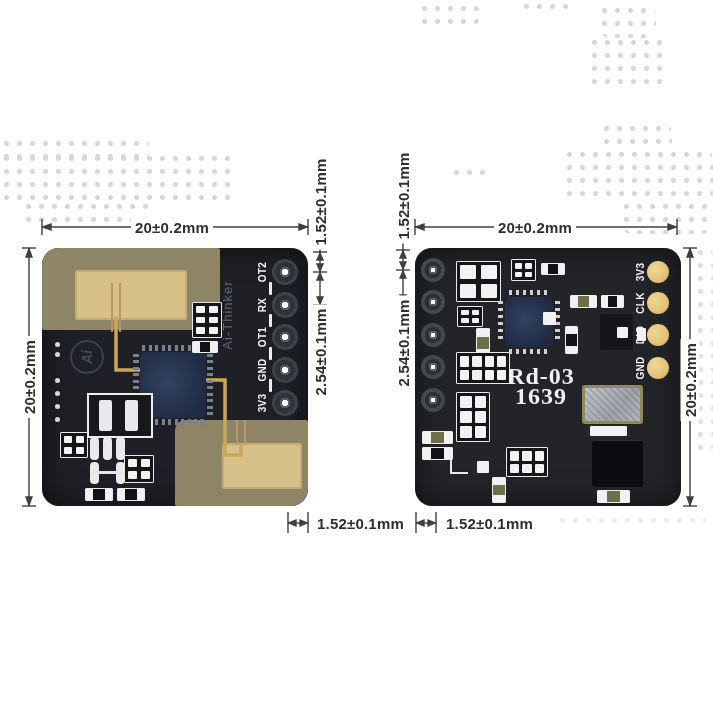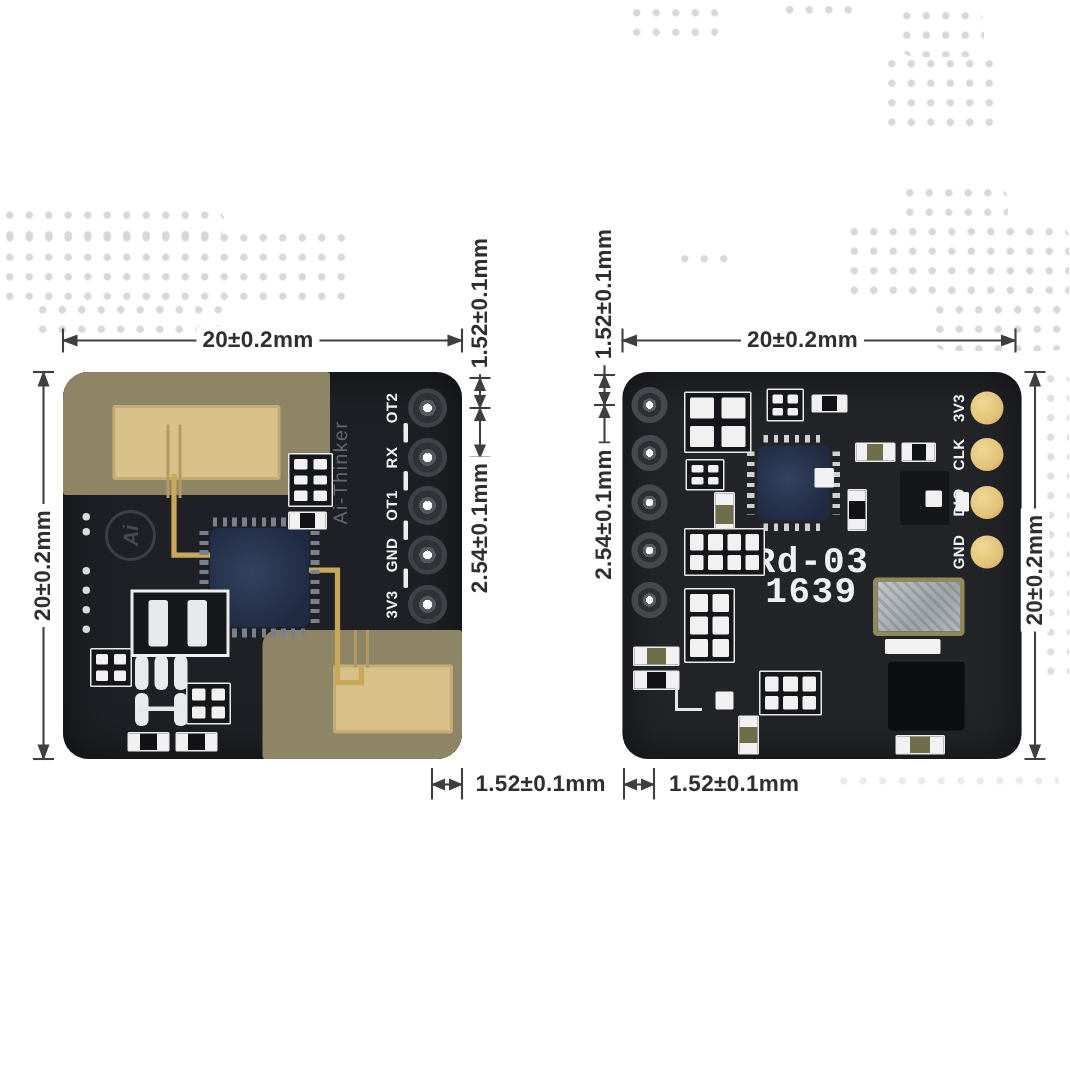--- a/index.html
+++ b/index.html
@@ -49,21 +49,21 @@
   .cap{position:absolute;background:#e9eaeb;border-radius:4px;}
   .obox{position:absolute;border:2px solid #ededee;background:#16181b;box-sizing:border-box;}
   .bar{position:absolute;background:#e8e9ea;border-radius:2px;}
   .sq{position:absolute;background:#f1f1f2;border-radius:1px;}
   .silk{position:absolute;background:#e6e7e8;}
   .brand{position:absolute;transform:translate(-50%,-50%) rotate(-90deg);font-size:13px;color:#63666c;
          letter-spacing:1px;white-space:nowrap;}
   .ailogo{position:absolute;width:34px;height:34px;border:2px solid #3c4046;border-radius:50%;
           display:flex;align-items:center;justify-content:center;box-sizing:border-box;}
   .ailogo span{transform:rotate(-90deg);font-size:14px;font-weight:700;font-style:italic;color:#454a51;}
-  .model{position:absolute;text-align:center;color:#eef0f1;font-family:Liberation Mono, monospace;
+  .model{position:absolute;text-align:center;color:#eef0f1;font-family:Liberation Serif, serif;
          font-weight:700;font-size:24px;line-height:20px;letter-spacing:1px;}
   .xtal{position:absolute;border:3px solid #8f8a58;border-radius:3px;box-sizing:border-box;
         background:
           repeating-linear-gradient(45deg,rgba(90,100,110,.28) 0 2px,rgba(0,0,0,0) 2px 5px),
           linear-gradient(135deg,#c3c7cb,#9fa4a9 60%,#b5b9bd);}
   .ic{position:absolute;background:#0b0d10;border-radius:3px;border-top:1px solid #2a2d31;}
   .darkbox{position:absolute;background:#14161a;border-radius:2px;}
 </style>
 </head>
 <body>

